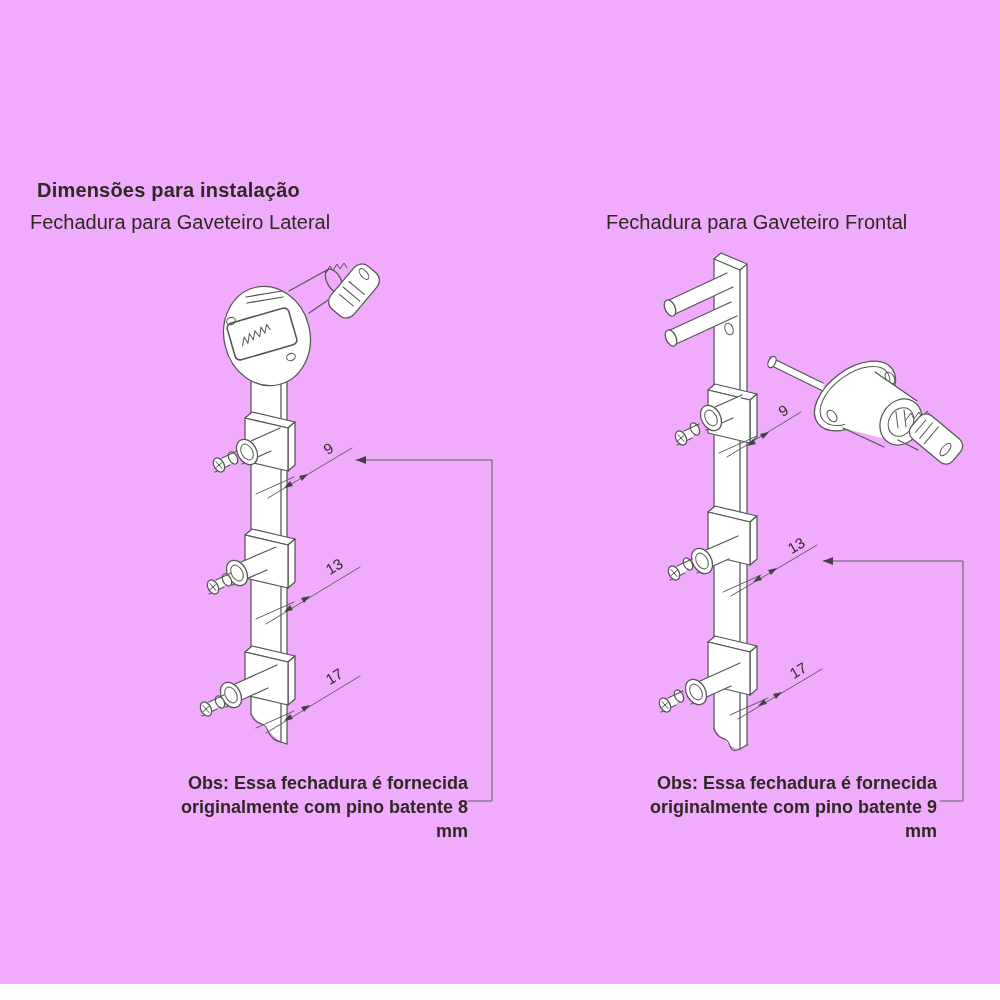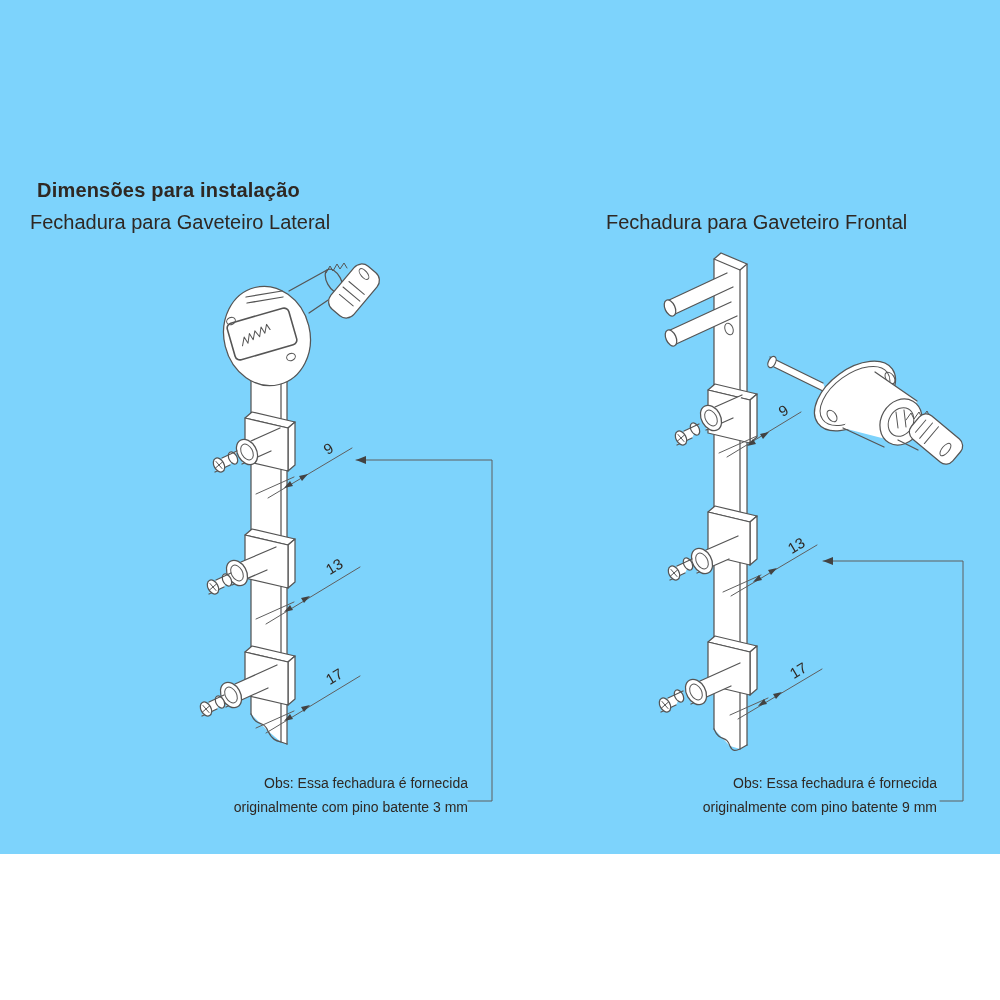--- a/index.html
+++ b/index.html
@@ -1,31 +1,31 @@
 <!DOCTYPE html>
 <html style="--text-color: #2f2823; --line-color: #555555;"><head>
 <meta charset="utf-8">
 <style>
   :root { --text-color:#2f2823; --line-color:#555555; --arrow-color:#424242; }
   html,body { margin:0; padding:0; background:#ffffff; }
   #page {
-    position:relative; width:1000px; height:854px; background:#7dd3fc;
+    position:relative; width:1000px; height:984px; background:#f0abfc;
     font-family:"Liberation Sans", sans-serif; color:var(--text-color);
     overflow:hidden;
   }
   .page-title {
     position:absolute; left:37px; top:179px;
     font-size:20px; font-weight:bold; letter-spacing:.2px;
   }
   .subtitle { position:absolute; top:211px; font-size:20px; }
   .subtitle.left  { left:30px; }
   .subtitle.right { left:606px; }
   .note {
     position:absolute; top:771px; width:302px; text-align:right;
-    font-size:14px; line-height:24px; color:var(--text-color);
+    font-size:18px; line-height:24px; color:var(--text-color);font-weight:bold;
   }
   .note.left  { left:166px; }
   .note.right { left:635px; }
   svg#art { position:absolute; left:0; top:0; }
   .s  { stroke:var(--line-color); fill:none; stroke-width:1.25; stroke-linecap:round; stroke-linejoin:round; }
   .sf { stroke:var(--line-color); fill:#ffffff; stroke-width:1.25; stroke-linejoin:round; }
   .f  { fill:#ffffff; stroke:none; }
   .thin { stroke-width:1; }
   .dim { stroke:#5f5f5f; stroke-width:1; fill:none; stroke-linecap:round; }
   .arr { fill:var(--arrow-color); stroke:none; }
@@ -317,20 +317,20 @@
 
       <g>
         <path class="dim" d="M823,561 L963,561 L963,801 L940,801"></path>
         <polygon class="arr" points="823,561 833,557 833,565"></polygon>
       </g>
     </g>
   </svg>
 
   <div class="note left">
     <div>Obs: Essa fechadura é fornecida</div>
-    <div>originalmente com pino batente 3 mm</div>
+    <div>originalmente com pino batente 8 mm</div>
   </div>
   <div class="note right">
     <div>Obs: Essa fechadura é fornecida</div>
     <div>originalmente com pino batente 9 mm</div>
   </div>
 
 </div>
 
 </body></html>

